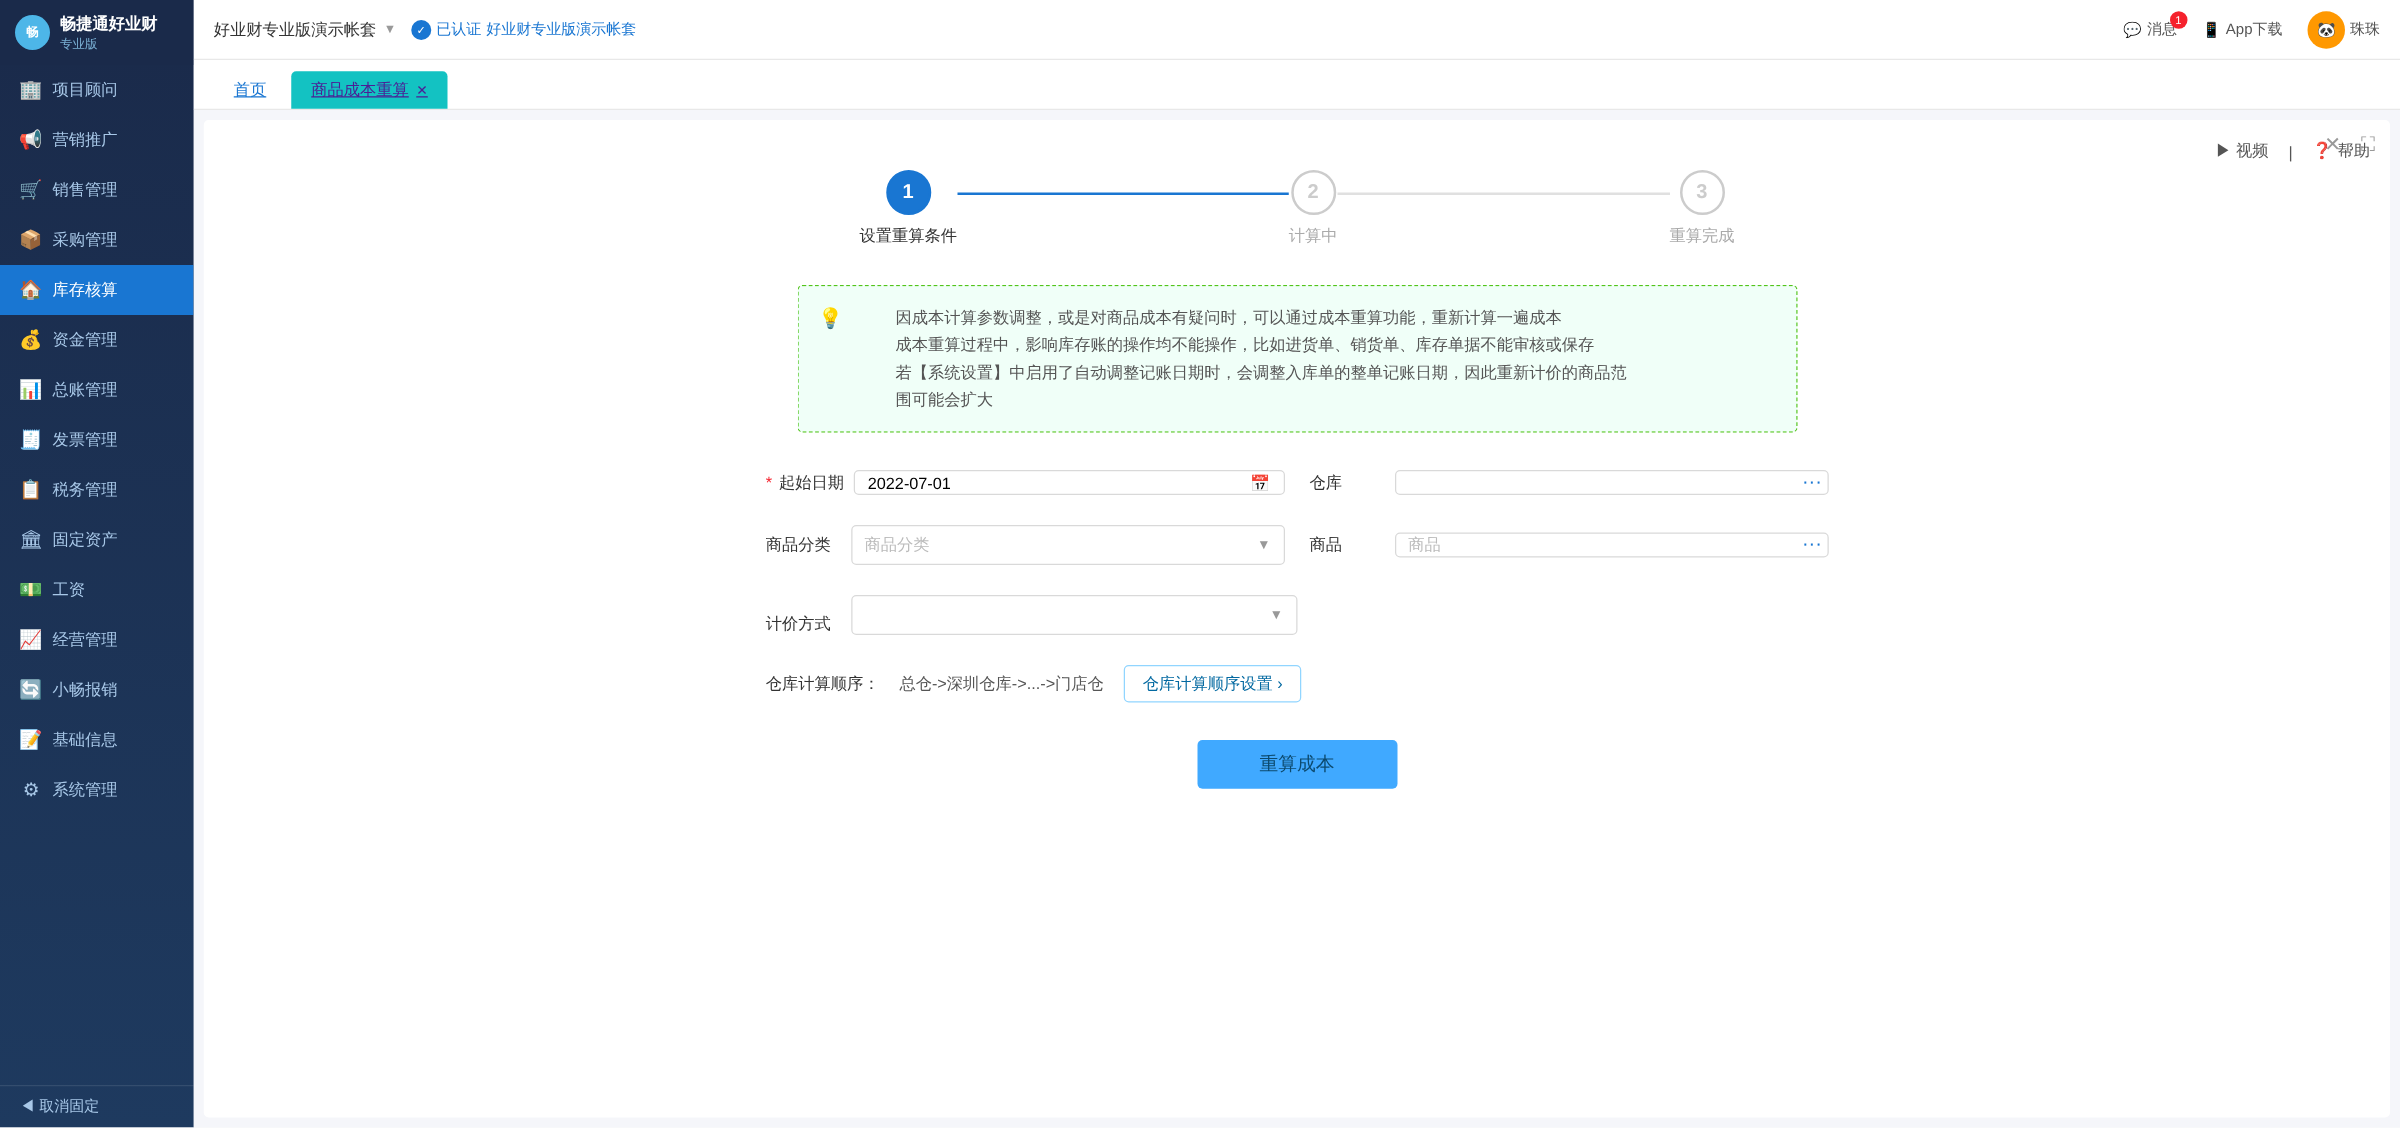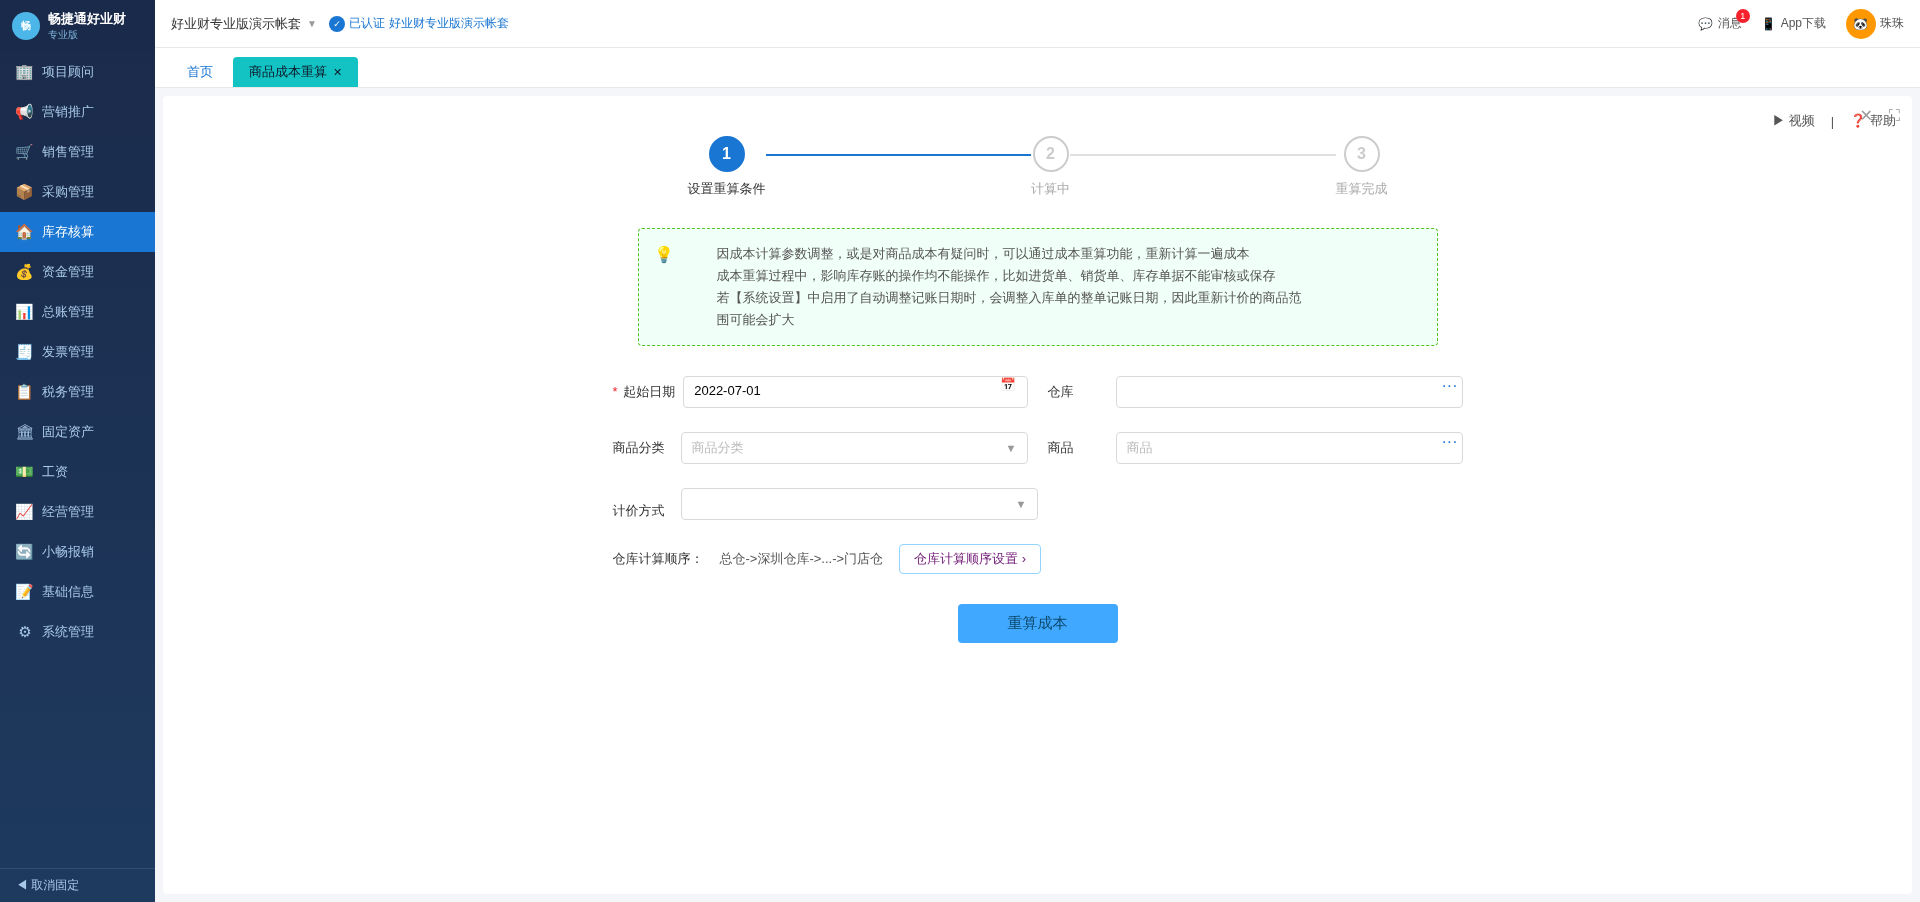--- a/index.html
+++ b/index.html
@@ -181,24 +181,25 @@
       padding: 0 16px;
       border-bottom: 1px solid #e8e8e8;
       gap: 4px;
     }
     .tab {
       padding: 6px 16px;
       font-size: 13px;
       cursor: pointer;
       border-radius: 4px 4px 0 0;
       color: #555;
+      text-decoration: underline;
     }
     .tab.active {
       background: #13c2c2;
-      color: #0f172a;
+      color: #4c1d95;
       display: flex;
       align-items: center;
       gap: 6px;
     }
     .tab.home { color: #1976d2; }
     .tab-close { font-size: 11px; cursor: pointer; }
 
     
     .content {
       flex: 1;
@@ -318,26 +319,26 @@
       color: #333;
       white-space: nowrap;
       min-width: 60px;
     }
     .form-required {
       color: #f5222d;
       margin-right: 2px;
     }
     .form-input-with-icon {
       display: flex;
-      align-items: flex-start;
+      align-items: center;
       border: 1px solid #d9d9d9;
       border-radius: 4px;
       background: white;
       flex: 1;
-      height: 32px;
+      height: 20px;
     }
     .form-input-with-icon input {
       border: none;
       outline: none;
       padding: 6px 10px;
       font-size: 13px;
       flex: 1;
       background: transparent;
     }
     .form-input-calendar {
@@ -384,21 +385,21 @@
       color: #333;
       min-width: 80px;
     }
     .warehouse-value {
       font-size: 13px;
       color: #555;
     }
     .warehouse-btn {
       background: white;
       border: 1px solid #91d5ff;
-      color: #701a75;
+      color: #0369a1;
       border-radius: 4px;
       padding: 5px 14px;
       font-size: 13px;
       cursor: pointer;
       display: flex;
       align-items: flex-end;
       gap: 4px;
     }
 
     

